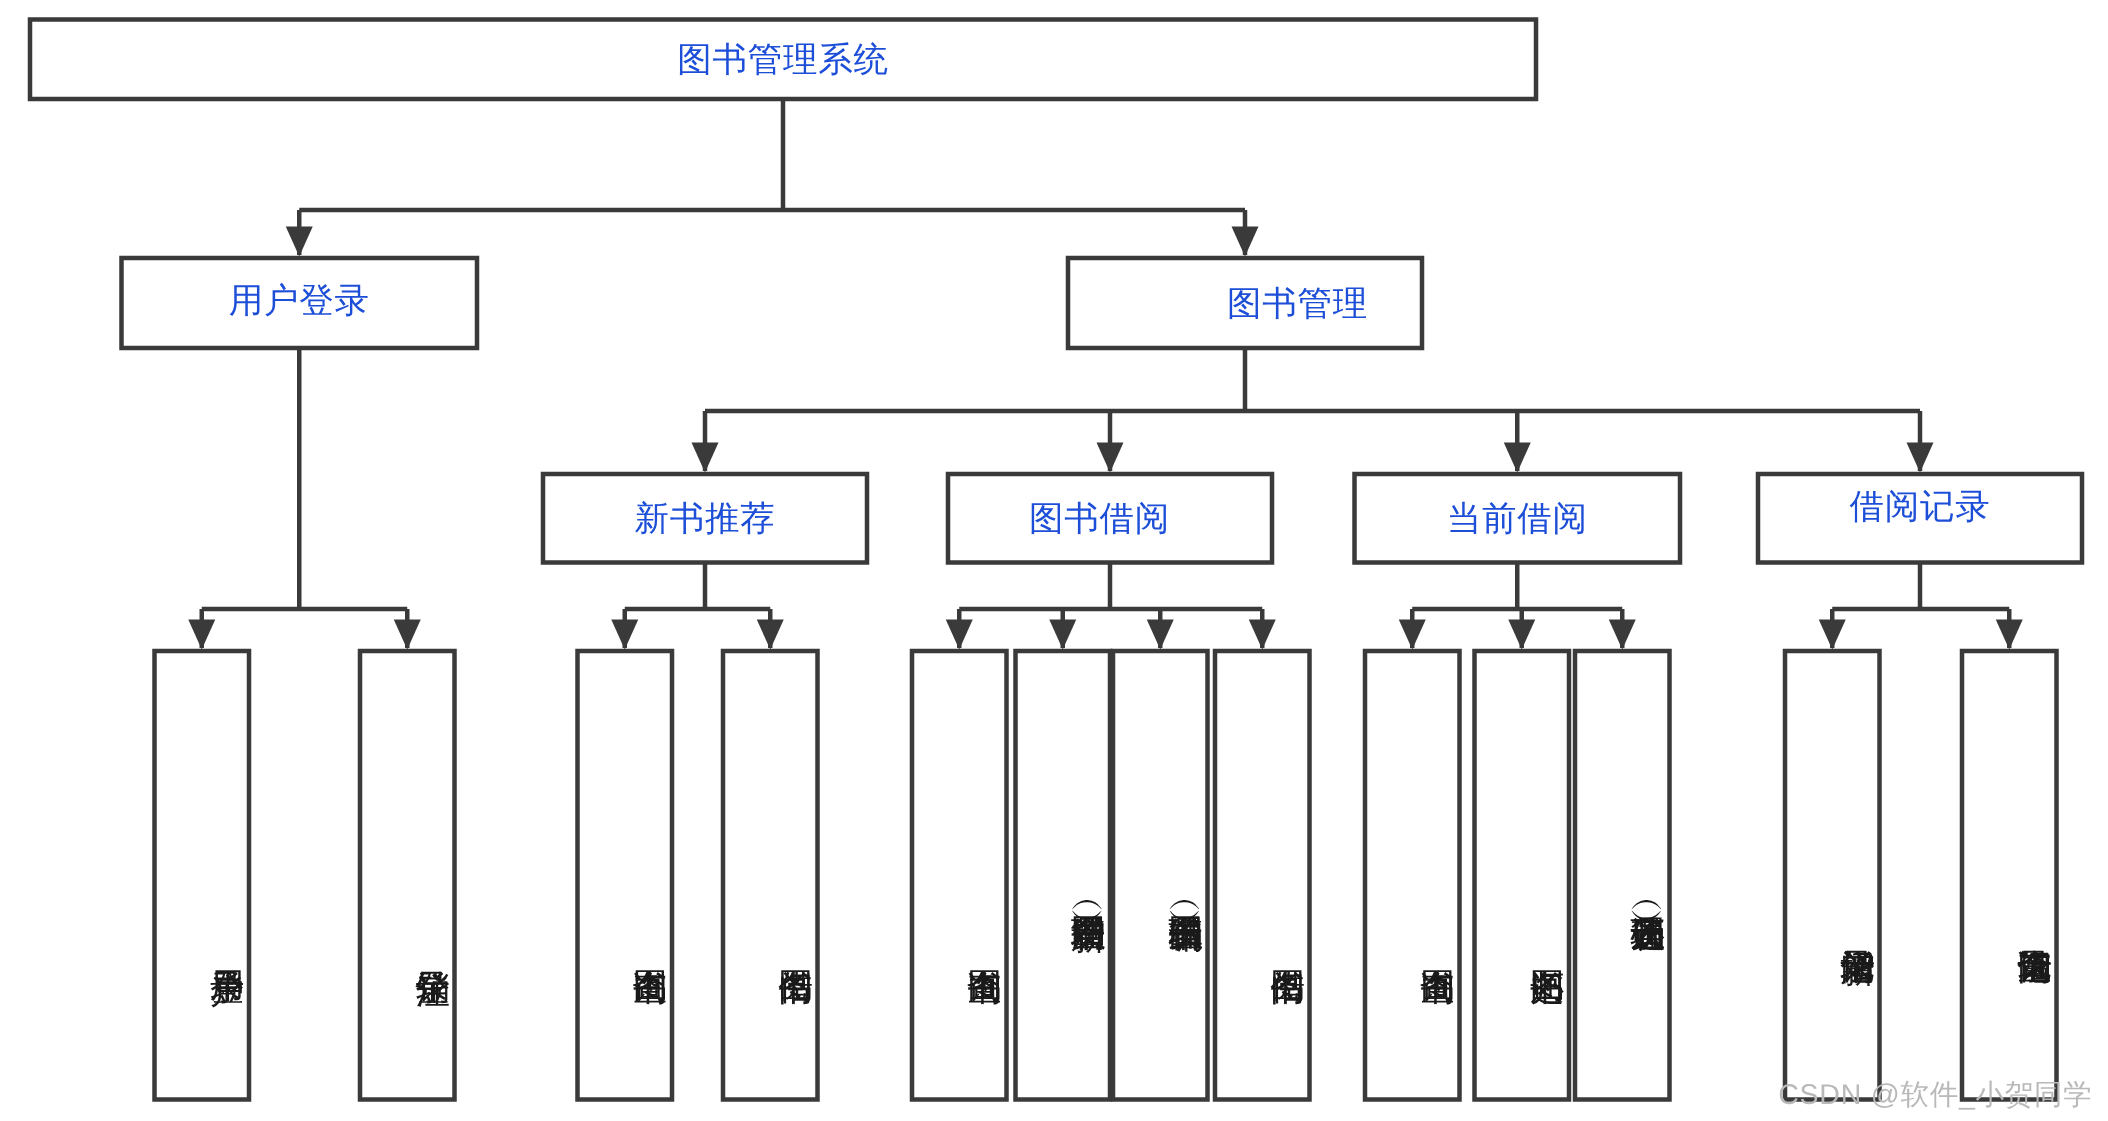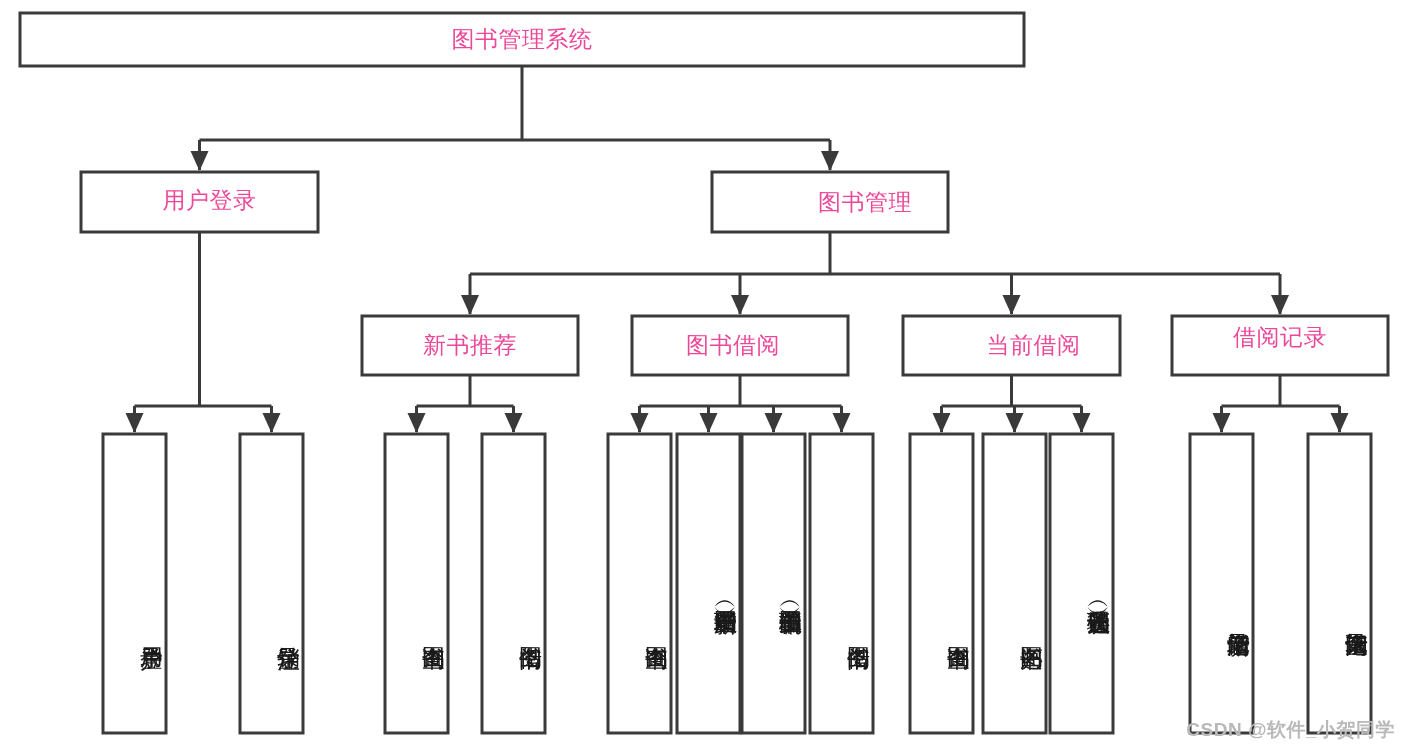--- a/index.html
+++ b/index.html
@@ -40,21 +40,21 @@
   }
   .arrow-head {
     fill: #3a3a3a;
     stroke: none;
   }
   .node-label-h {
     position: absolute;
     display: flex;
     align-items: center;
     justify-content: center;
-    color: #ec4899;
+    color: #1d4ed8;
     font-size: 23px;
     line-height: 1.15;
     letter-spacing: 0.5px;
     white-space: nowrap;
     pointer-events: none;
   }
   .node-label-v {
     position: absolute;
     display: flex;
     align-items: flex-start;
@@ -69,21 +69,20 @@
     overflow: hidden;
   }
   .watermark {
     position: absolute;
     right: 10px;
     bottom: 4px;
     font-size: 19px;
     color: #b9b9b9;
     white-space: nowrap;
     letter-spacing: 0.5px;
-    font-weight: bold;
   }
 </style>
 </head>
 <body>
 
 <div id="diagram-root">
 
   <svg id="tree-svg" viewBox="0 0 1405 747">
     <g id="connectors">
         <line x1="522" y1="66" x2="522" y2="140" class="connector"></line>
@@ -158,25 +157,25 @@
         <rect x="910" y="434" width="63" height="299" class="node-rect"></rect>
         <rect x="983" y="434" width="63" height="299" class="node-rect"></rect>
         <rect x="1050" y="434" width="63" height="299" class="node-rect"></rect>
         <rect x="1190" y="434" width="63" height="299" class="node-rect"></rect>
         <rect x="1308" y="434" width="63" height="299" class="node-rect"></rect>
       </g>
   </svg>
 
   <div id="labels">
       <div class="node-label-h" style="left: 20px; top: 13px; width: 1004px; height: 53px;">图书管理系统</div>
-      <div class="node-label-h" style="left: 91px; top: 172px; width: 237px; height: 56px; text-align: center;">用户登录</div>
+      <div class="node-label-h" style="left: 81px; top: 172px; width: 237px; height: 56px; text-align: center;">用户登录</div>
       <div class="node-label-h" style="left: 712px; top: 172px; width: 236px; height: 60px; padding-left: 35px;">图书管理</div>
       <div class="node-label-h" style="left: 362px; top: 316px; width: 216px; height: 59px;">新书推荐</div>
       <div class="node-label-h" style="left: 603px; top: 316px; width: 260px; height: 59px;">图书借阅</div>
-      <div class="node-label-h" style="left: 903px; top: 316px; width: 217px; height: 59px; margin-left: 22px;">当前借阅</div>
+      <div class="node-label-h" style="left: 903px; top: 316px; width: 217px; height: 59px;">当前借阅</div>
       <div class="node-label-h" style="left: 1172px; top: 316px; width: 216px; height: 43px;">借阅记录</div>
       <div class="node-label-v" style="left: 103px; top: 434px; width: 63px; height: 207.5px; padding-top: 91.5px;">用户登录</div>
       <div class="node-label-v" style="left: 240px; top: 434px; width: 63px; height: 207.5px; padding-top: 91.5px;">注销登录</div>
       <div class="node-label-v" style="left: 385px; top: 434px; width: 63px; height: 207.5px; padding-top: 91.5px;">查询图书</div>
       <div class="node-label-v" style="left: 482px; top: 434px; width: 63px; height: 207.5px; padding-top: 91.5px;">借阅图书</div>
       <div class="node-label-v" style="left: 608px; top: 434px; width: 63px; height: 207.5px; padding-top: 91.5px;">查询图书</div>
       <div class="node-label-v" style="left: 677px; top: 434px; width: 63px; height: 280px; padding-top: 19px;">新增图书（管理员）</div>
       <div class="node-label-v" style="left: 742px; top: 434px; width: 63px; height: 280px; padding-top: 19px;">编辑图书（管理员）</div>
       <div class="node-label-v" style="left: 810px; top: 434px; width: 63px; height: 207.5px; padding-top: 91.5px;">借阅图书</div>
       <div class="node-label-v" style="left: 910px; top: 434px; width: 63px; height: 207.5px; padding-top: 91.5px;">查询图书</div>

